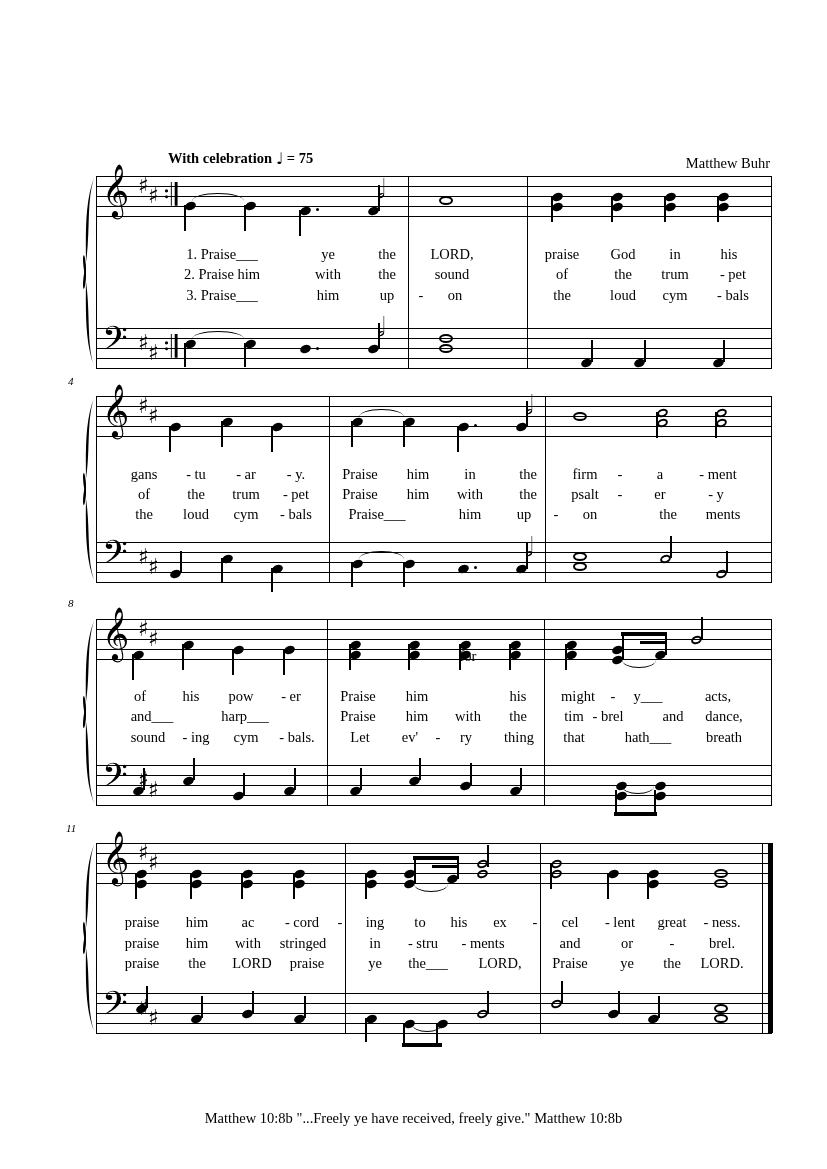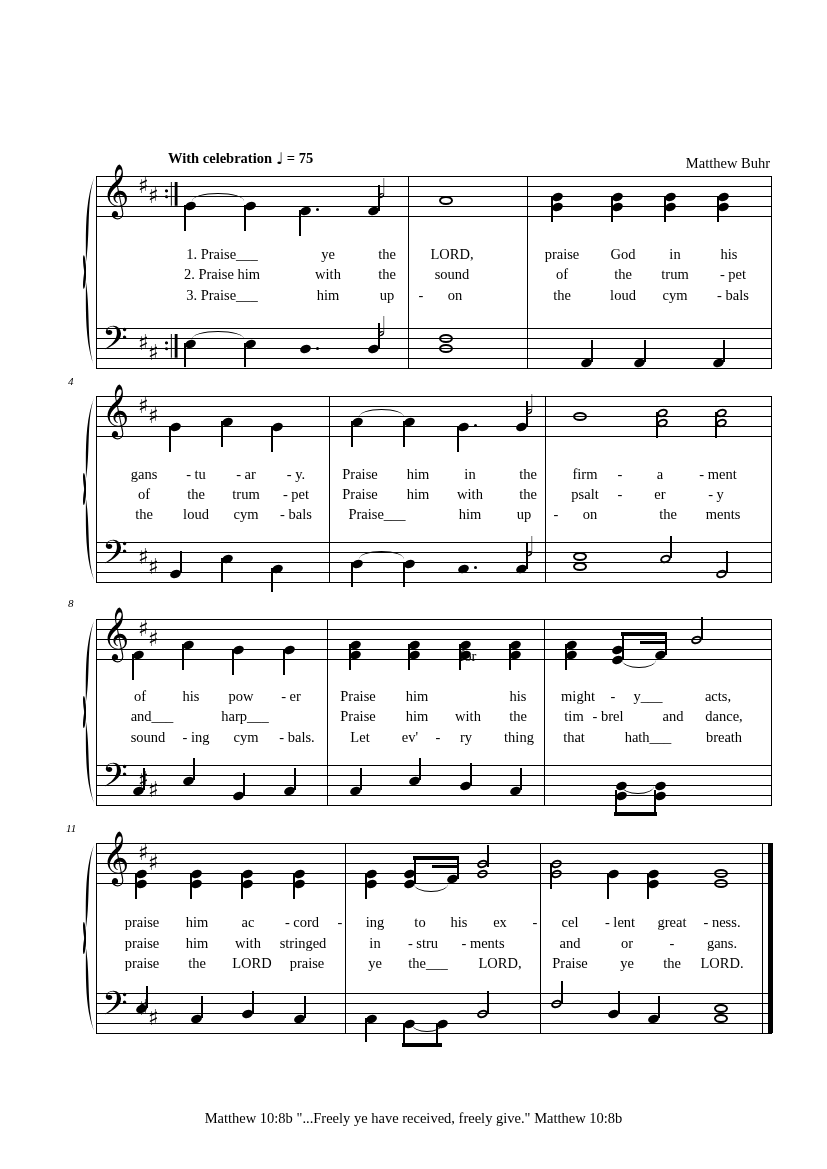--- a/index.html
+++ b/index.html
@@ -720,21 +720,21 @@
     <div class="lyric" style="left:142px; top:935px;">praise</div>
     <div class="lyric" style="left:197px; top:935px;">him</div>
     <div class="lyric" style="left:248px; top:935px;">with</div>
     <div class="lyric" style="left:303px; top:935px;">stringed</div>
     <div class="lyric" style="left:375px; top:935px;">in</div>
     <div class="lyric" style="left:423px; top:935px;">- stru</div>
     <div class="lyric" style="left:483px; top:935px;">- ments</div>
     <div class="lyric" style="left:570px; top:935px;">and</div>
     <div class="lyric" style="left:627px; top:935px;">or</div>
     <div class="lyric" style="left:672px; top:935px;">-</div>
-    <div class="lyric" style="left:722px; top:935px;">gans.</div>
+    <div class="lyric" style="left:722px; top:935px;">brel.</div>
 
     <div class="lyric" style="left:142px; top:955px;">praise</div>
     <div class="lyric" style="left:197px; top:955px;">the</div>
     <div class="lyric" style="left:252px; top:955px;">LORD</div>
     <div class="lyric" style="left:307px; top:955px;">praise</div>
     <div class="lyric" style="left:375px; top:955px;">ye</div>
     <div class="lyric" style="left:428px; top:955px;">the___</div>
     <div class="lyric" style="left:500px; top:955px;">LORD,</div>
     <div class="lyric" style="left:570px; top:955px;">Praise</div>
     <div class="lyric" style="left:627px; top:955px;">ye</div>

